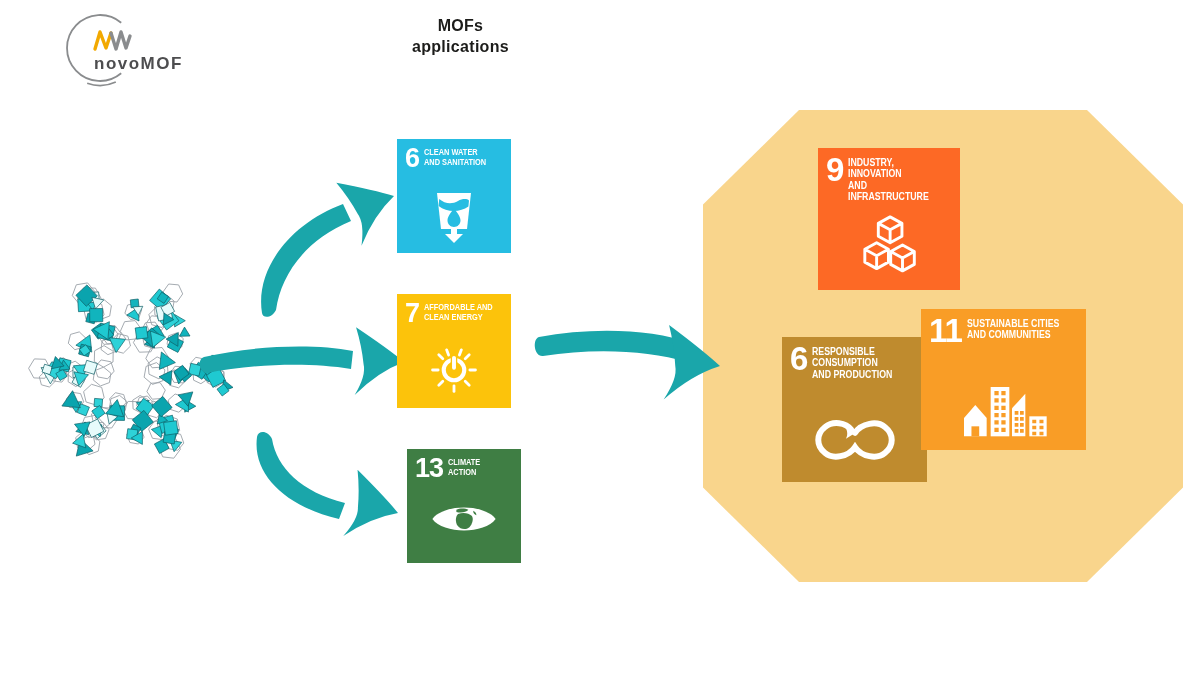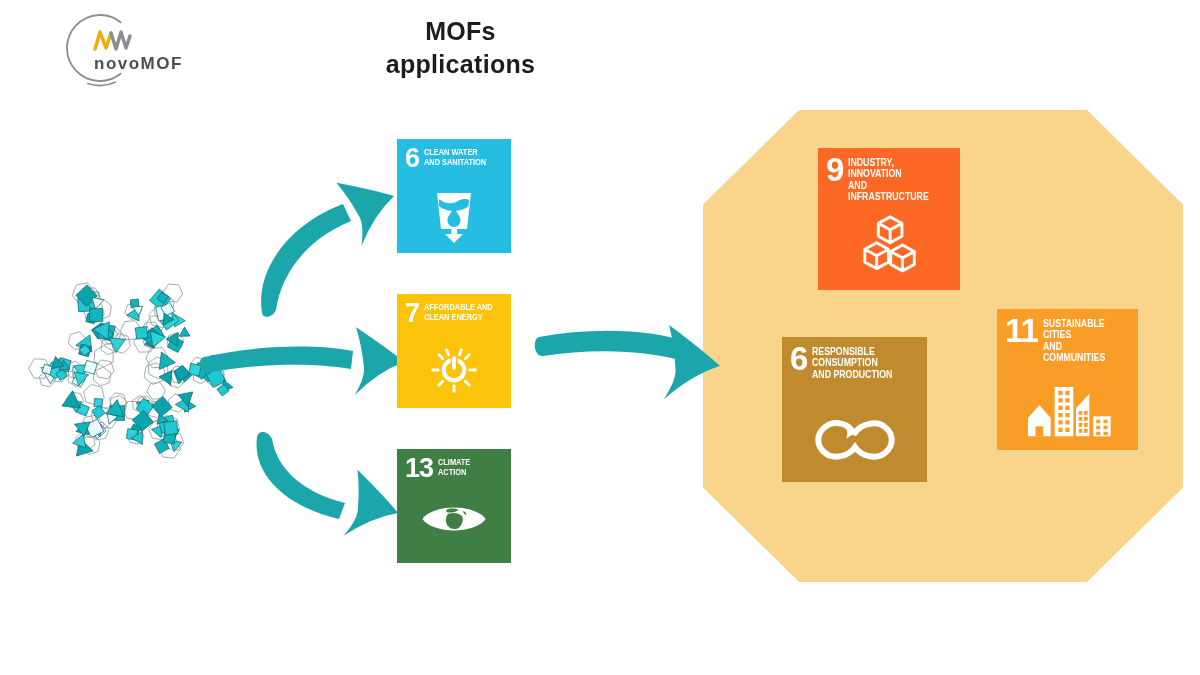--- a/index.html
+++ b/index.html
@@ -1,21 +1,21 @@
 <!DOCTYPE html>
 <html><head>
 <meta charset="utf-8">
 <style>
   html,body{margin:0;padding:0;background:#fff;}
   .canvas{position:relative;width:1200px;height:675px;background:#fff;overflow:hidden;
           font-family:"Liberation Sans",sans-serif;}
   .abs{position:absolute;}
 
   .page-title{position:absolute;left:368px;top:15px;width:185px;text-align:center;
-    font-size:25px;font-weight:700;color:#1c1c1a;line-height:1.32;white-space:pre-line;
+    font-size:16px;font-weight:700;color:#1c1c1a;line-height:1.32;white-space:pre-line;
     letter-spacing:.3px;}
 
   .octagon{position:absolute;left:703px;top:110px;width:480px;height:472px;
     clip-path:polygon(20% 0,80% 0,100% 20%,100% 80%,80% 100%,20% 100%,0 80%,0 20%);}
 
   .tile{position:absolute;color:#fff;overflow:hidden;}
   .tile-head{display:flex;align-items:flex-start;gap:5px;padding:7px 5px 0 8px;}
   .tile-num{font-weight:700;line-height:.92;letter-spacing:-1px;}
   .tile-left  .tile-num{font-size:27px;}
   .tile-right .tile-num{font-size:33px;}
@@ -260,21 +260,21 @@
           <line x1="18" y1="18" x2="13.7" y2="13.7"></line>
           <line x1="13" y1="30" x2="7" y2="30"></line>
           <line x1="18" y1="42" x2="13.7" y2="46.3"></line>
           <line x1="30" y1="47" x2="30" y2="53"></line>
           <line x1="42" y1="42" x2="46.3" y2="46.3"></line>
         </g>
       </svg>
     </div>
   </div>
 
-  <div class="tile tile-left" style="left: 397px; top: 449px; width: 114px; height: 114px; background-color: rgb(63, 126, 68);">
+  <div class="tile tile-left" style="left: 407px; top: 449px; width: 114px; height: 114px; background-color: rgb(63, 126, 68);">
     <div class="tile-head">
       <span class="tile-num">13</span>
       <span class="tile-label">CLIMATE
 ACTION</span>
     </div>
     <div class="tile-icon" style="bottom: 16px; color: rgb(63, 126, 68);">
       <svg width="70" height="48" viewBox="0 0 64 44">
         <path fill="#fff" d="M3,22 C13,8 51,8 61,22 C51,36 13,36 3,22 Z"></path>
         <path fill="currentColor" d="M25,13.5 C28,12 33,12 36,13.5 C34,16 29,16.5 25,15.5 Z"></path>
         <path fill="currentColor" d="M26.5,17.5 C31,15.5 36.5,16.5 39,19 C41,21.5 40,26 37,29.5 C33.5,32.5 28.5,31.5 26,28 C24,25 24,20 26.5,17.5 Z"></path>
@@ -306,21 +306,21 @@
 AND PRODUCTION</span>
     </div>
     <div class="tile-icon" style="bottom: 12px; color: rgb(191, 139, 46);">
       <svg width="86" height="52" viewBox="0 0 66 40">
         <path fill="none" stroke="#fff" stroke-width="4.6" stroke-linecap="round" d="M33,14.5 C38,7 50,5 56,10 C63,15.5 63,24.5 56,30 C50,35 38,33 33,25.5 C28,33 16,35 10,30 C3,24.5 3,15.5 10,10 C16,5 26,6.5 30,12"></path>
         <path fill="#fff" d="M24,8 L35,13.5 L26,19 C28,15.5 27,11 24,8 Z"></path>
       </svg>
     </div>
   </div>
 
-  <div class="tile tile-right" style="left: 997px; top: 309px; width: 141px; height: 141px; background-color: rgb(249, 157, 38);">
+  <div class="tile tile-right" style="left: 921px; top: 309px; width: 165px; height: 141px; background-color: rgb(249, 157, 38);">
     <div class="tile-head">
       <span class="tile-num">11</span>
       <span class="tile-label">SUSTAINABLE CITIES
 AND COMMUNITIES</span>
     </div>
     <div class="tile-icon" style="bottom: 8px; color: rgb(249, 157, 38);">
       <svg width="88" height="70" viewBox="0 0 66 52">
         <path fill="#fff" d="M3,37.2 L11.5,27.5 L20,37.2 L20,51 L3,51 Z"></path>
         <rect fill="currentColor" x="8.6" y="43.5" width="5.8" height="7.5"></rect>
         <rect fill="#fff" x="23" y="14" width="14" height="37"></rect>

